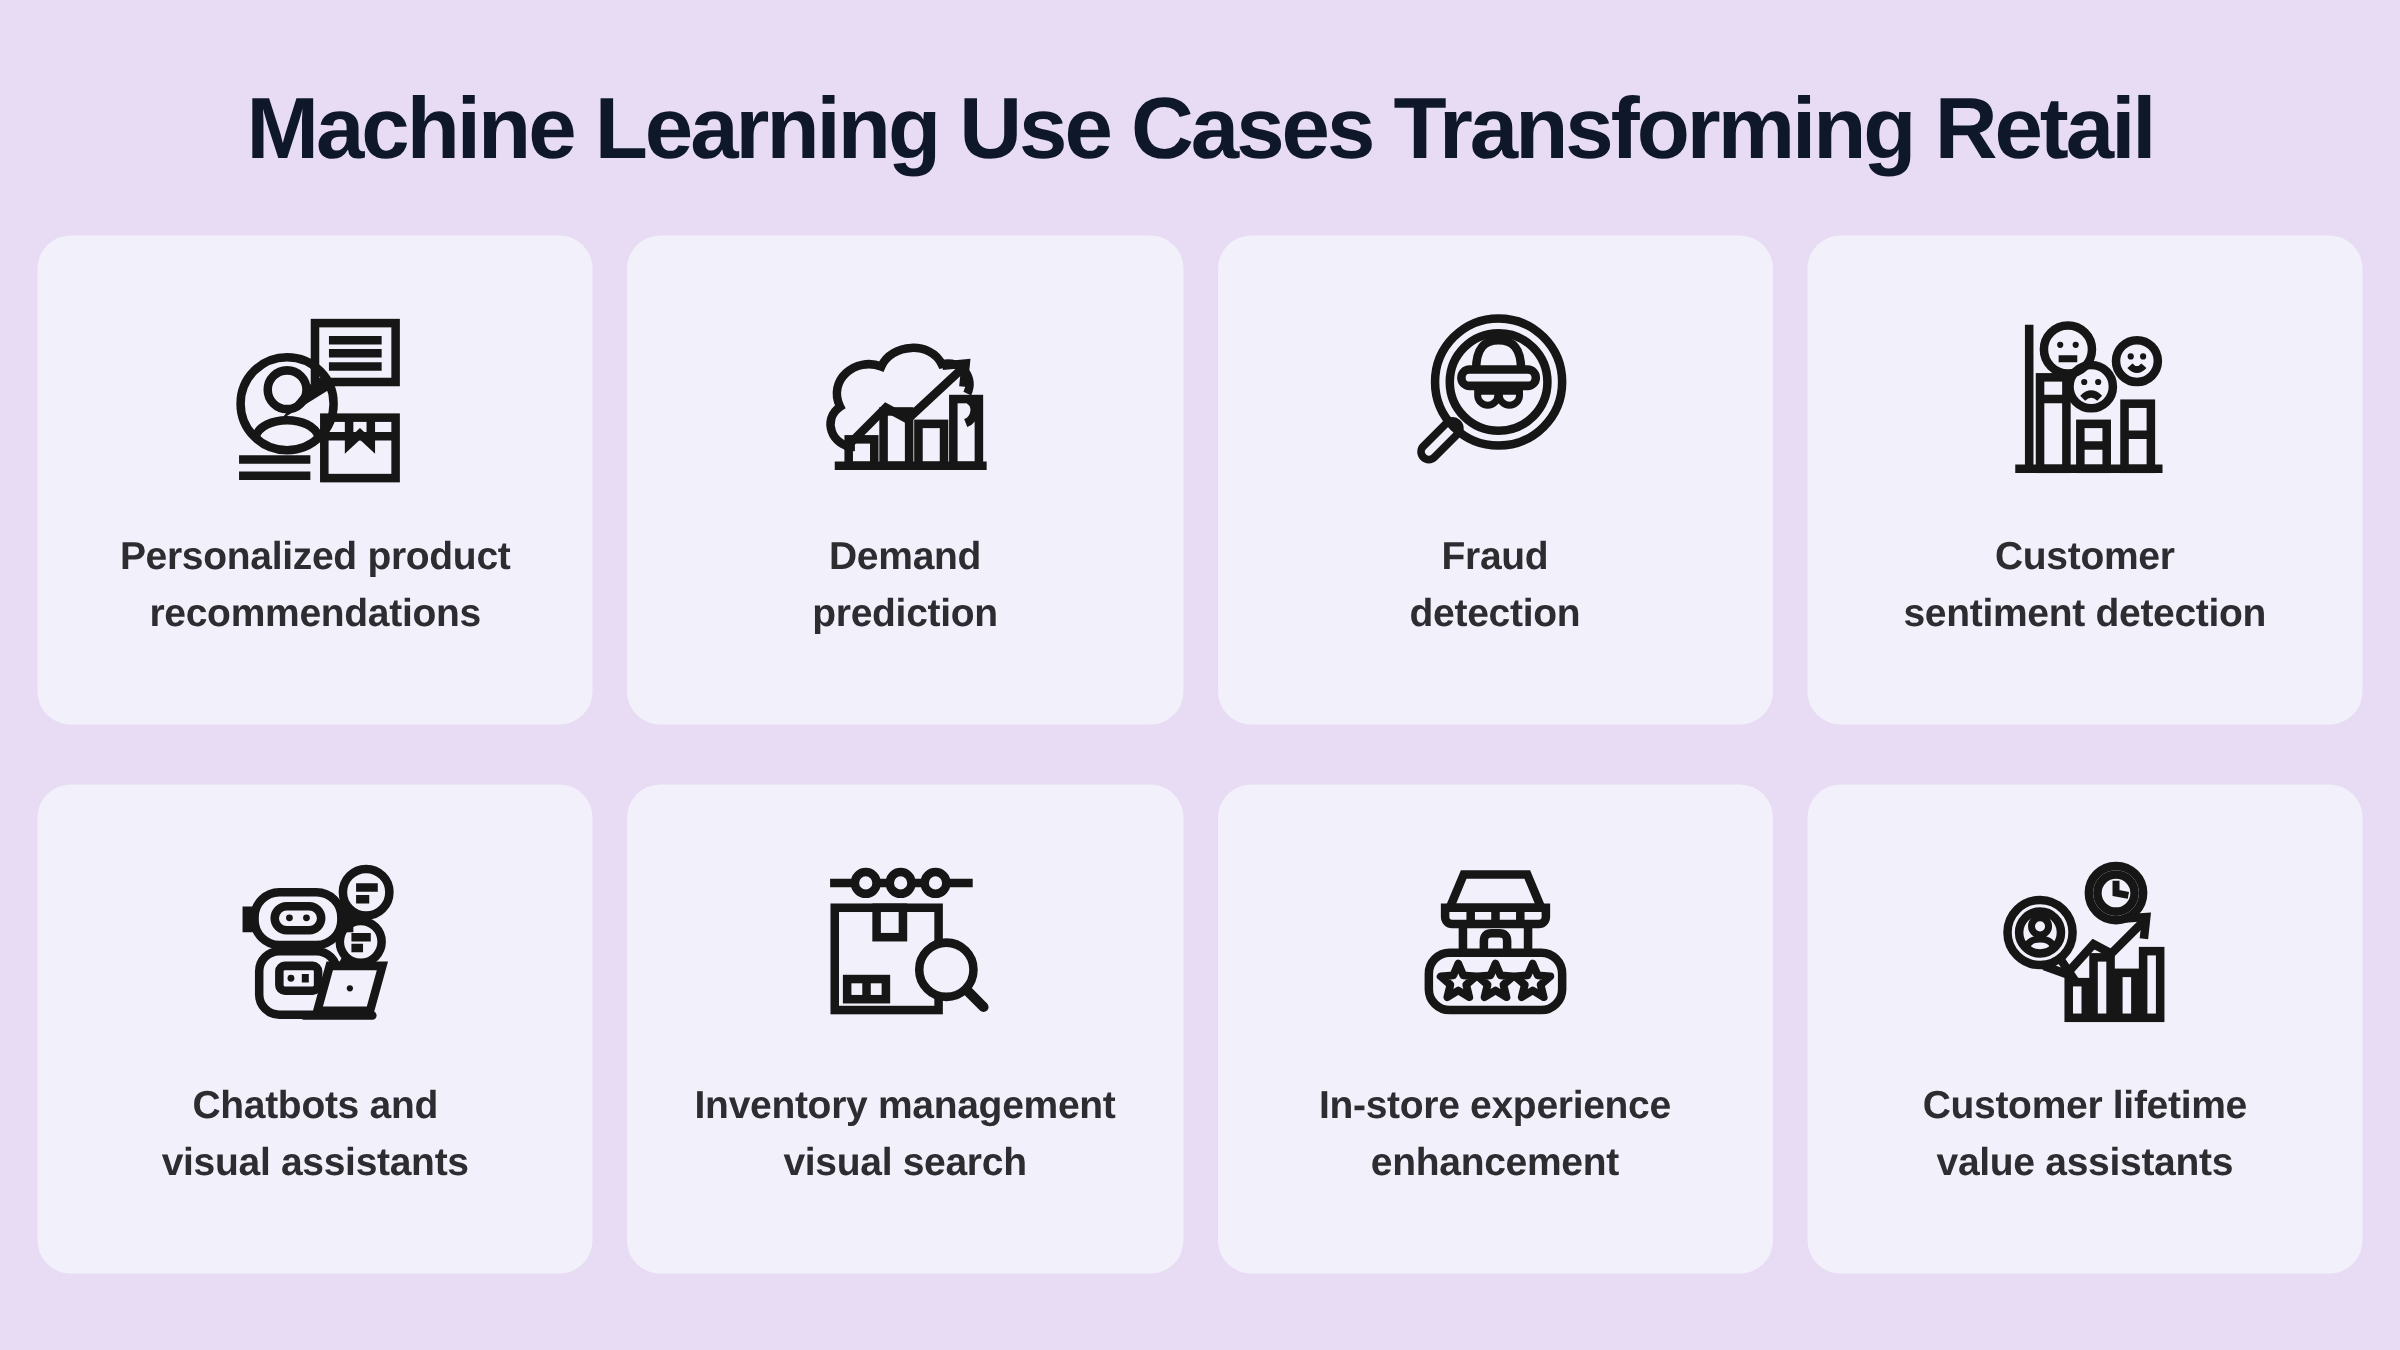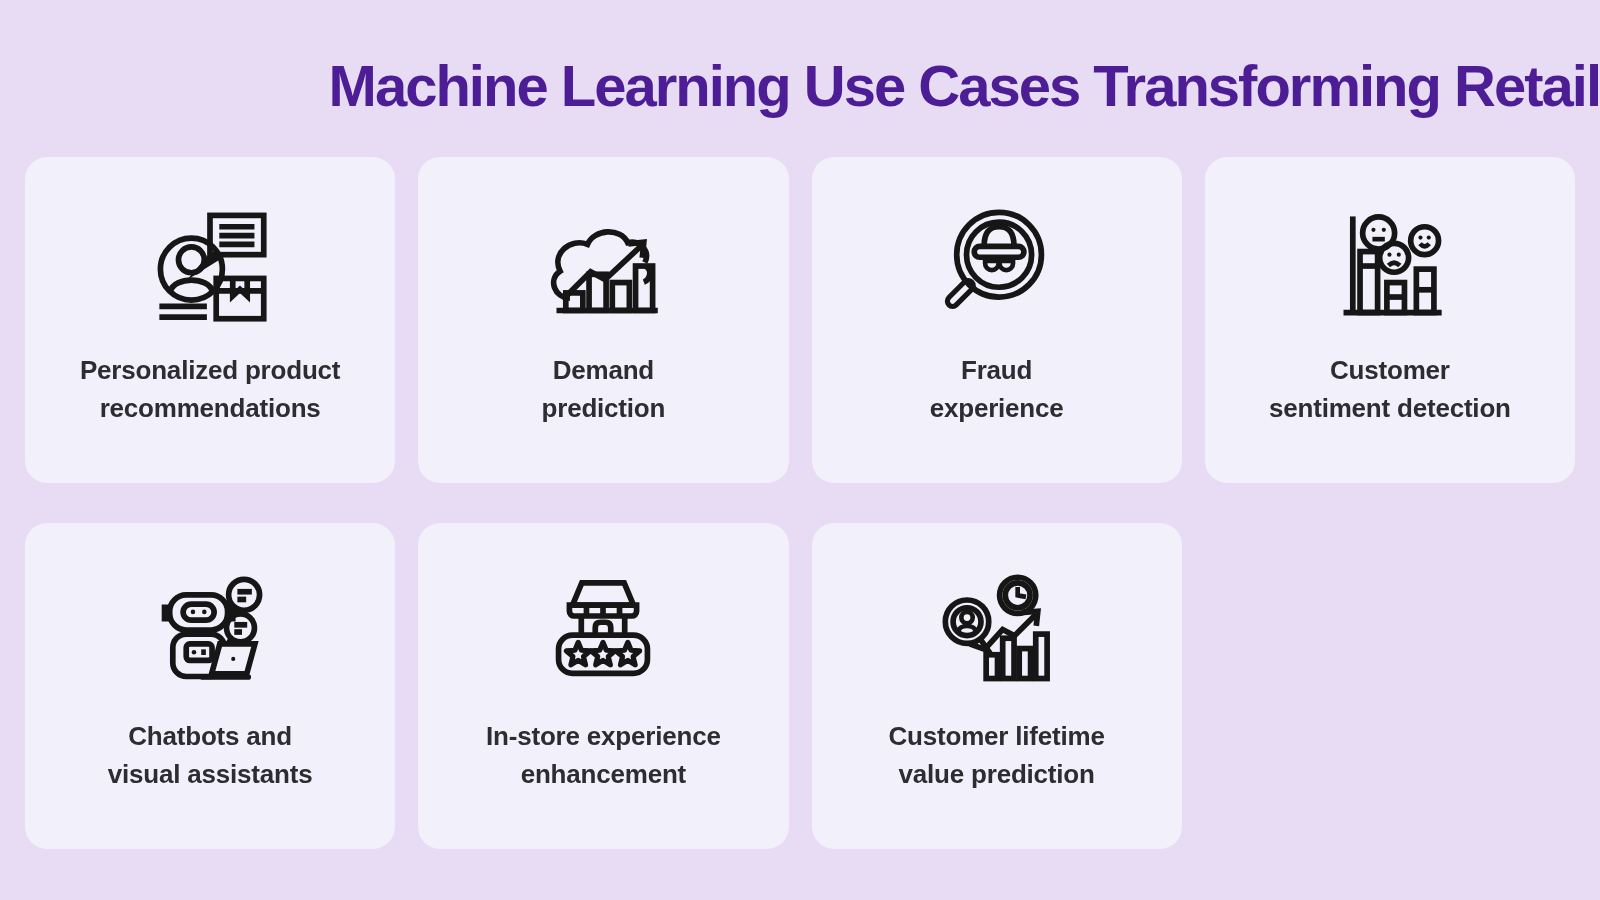--- a/index.html
+++ b/index.html
@@ -9,22 +9,21 @@
     font-family:"Liberation Sans", sans-serif;
     overflow:hidden;
   }
   .header{text-align:center;padding-top:50px;}
   .page-title{
     margin:0;
     font-size:58px;
     line-height:72px;
     font-weight:700;
     letter-spacing:-2px;
-    color:#4c1d95;
-    text-align:right;
+    color:#0f172a;
   }
   .grid{
     display:grid;
     grid-template-columns:repeat(4,1fr);
     column-gap:23px;
     row-gap:40px;
     padding:0 25px;
     margin-top:35px;
   }
   .card{
@@ -125,21 +124,21 @@
             <circle cx="62" cy="50" r="41"></circle>
             <circle cx="62" cy="50" r="31.5"></circle>
             <path d="M47.5 42 C47.5 28 53 23 62 23 C71 23 76.5 28 76.5 42"></path>
             <rect x="38" y="42" width="48" height="10.5" rx="5.25"></rect>
             <path class="thin" d="M48.5 56 L48.5 58.5 A6.5 6.5 0 0 0 61.5 58.5 L61.5 56 Z"></path>
             <path class="thin" d="M62.5 56 L62.5 58.5 A6.5 6.5 0 0 0 75.5 58.5 L75.5 56 Z"></path>
           </g>
         </svg>
       </div>
       <div class="card-label">Fraud
-experience</div>
+detection</div>
     </div>
 
     <div class="card">
       <div class="icon-wrap">
         <svg viewBox="0 0 120 120">
           <g class="ic">
             <line x1="24" y1="13" x2="24" y2="106"></line>
             <line x1="15" y1="106" x2="110" y2="106"></line>
             <circle cx="49" cy="29" r="15.5"></circle>
             <circle class="dot" cx="44" cy="26" r="2"></circle>
@@ -191,20 +190,40 @@
             <path class="bgfill" d="M61.5 101.5 L69.5 72.5 L103.5 72.5 L95.5 101.5 Z"></path>
             <circle class="dot" cx="82.5" cy="87" r="2"></circle>
             <line class="round" x1="53" y1="104.5" x2="97" y2="104.5"></line>
           </g>
         </svg>
       </div>
       <div class="card-label">Chatbots and
 visual assistants</div>
     </div>
 
+    <div class="card">
+      <div class="icon-wrap">
+        <svg viewBox="0 0 120 120">
+          <g class="ic">
+            <line x1="12" y1="19" x2="104" y2="19"></line>
+            <circle class="bgfill" cx="35" cy="19" r="7"></circle>
+            <circle class="bgfill" cx="57.5" cy="19" r="7"></circle>
+            <circle class="bgfill" cx="80" cy="19" r="7"></circle>
+            <rect x="15" y="35" width="67" height="66"></rect>
+            <rect x="42" y="35" width="17" height="19"></rect>
+            <rect x="23" y="81" width="25" height="13"></rect>
+            <line x1="35.5" y1="81" x2="35.5" y2="94"></line>
+            <circle class="bgfill" cx="87" cy="75" r="17.5"></circle>
+            <line class="round" x1="100.5" y1="88.5" x2="111" y2="99" style="stroke-width:6.5"></line>
+          </g>
+        </svg>
+      </div>
+      <div class="card-label">Inventory management
+visual search</div>
+    </div>
 
     <div class="card">
       <div class="icon-wrap">
         <svg viewBox="0 0 120 120">
           <g class="ic">
             <path d="M39.5 13.5 L80.5 13.5 L89.5 35 L30.5 35 Z"></path>
             <path d="M27.5 35 L92.5 35 L92.5 41 A4.5 4.5 0 0 1 88 45.5 L32 45.5 A4.5 4.5 0 0 1 27.5 41 Z"></path>
             <line x1="44" y1="35" x2="44" y2="45.5"></line>
             <line x1="60" y1="35" x2="60" y2="45.5"></line>
             <line x1="76" y1="35" x2="76" y2="45.5"></line>
@@ -237,17 +256,17 @@
             <polyline points="47,79 65.5,58.5 77,64.5 98,43.5"></polyline>
             <path d="M85.5 42 L99.5 41 L98 55"></path>
             <rect x="49.5" y="83" width="11" height="23"></rect>
             <rect x="65.5" y="67" width="11" height="39"></rect>
             <rect x="81.5" y="77" width="11" height="29"></rect>
             <rect x="97.5" y="63" width="11" height="43"></rect>
           </g>
         </svg>
       </div>
       <div class="card-label">Customer lifetime
-value prediction</div>
+value assistants</div>
     </div>
 
   </div>
 </div>
 
 </body></html>

